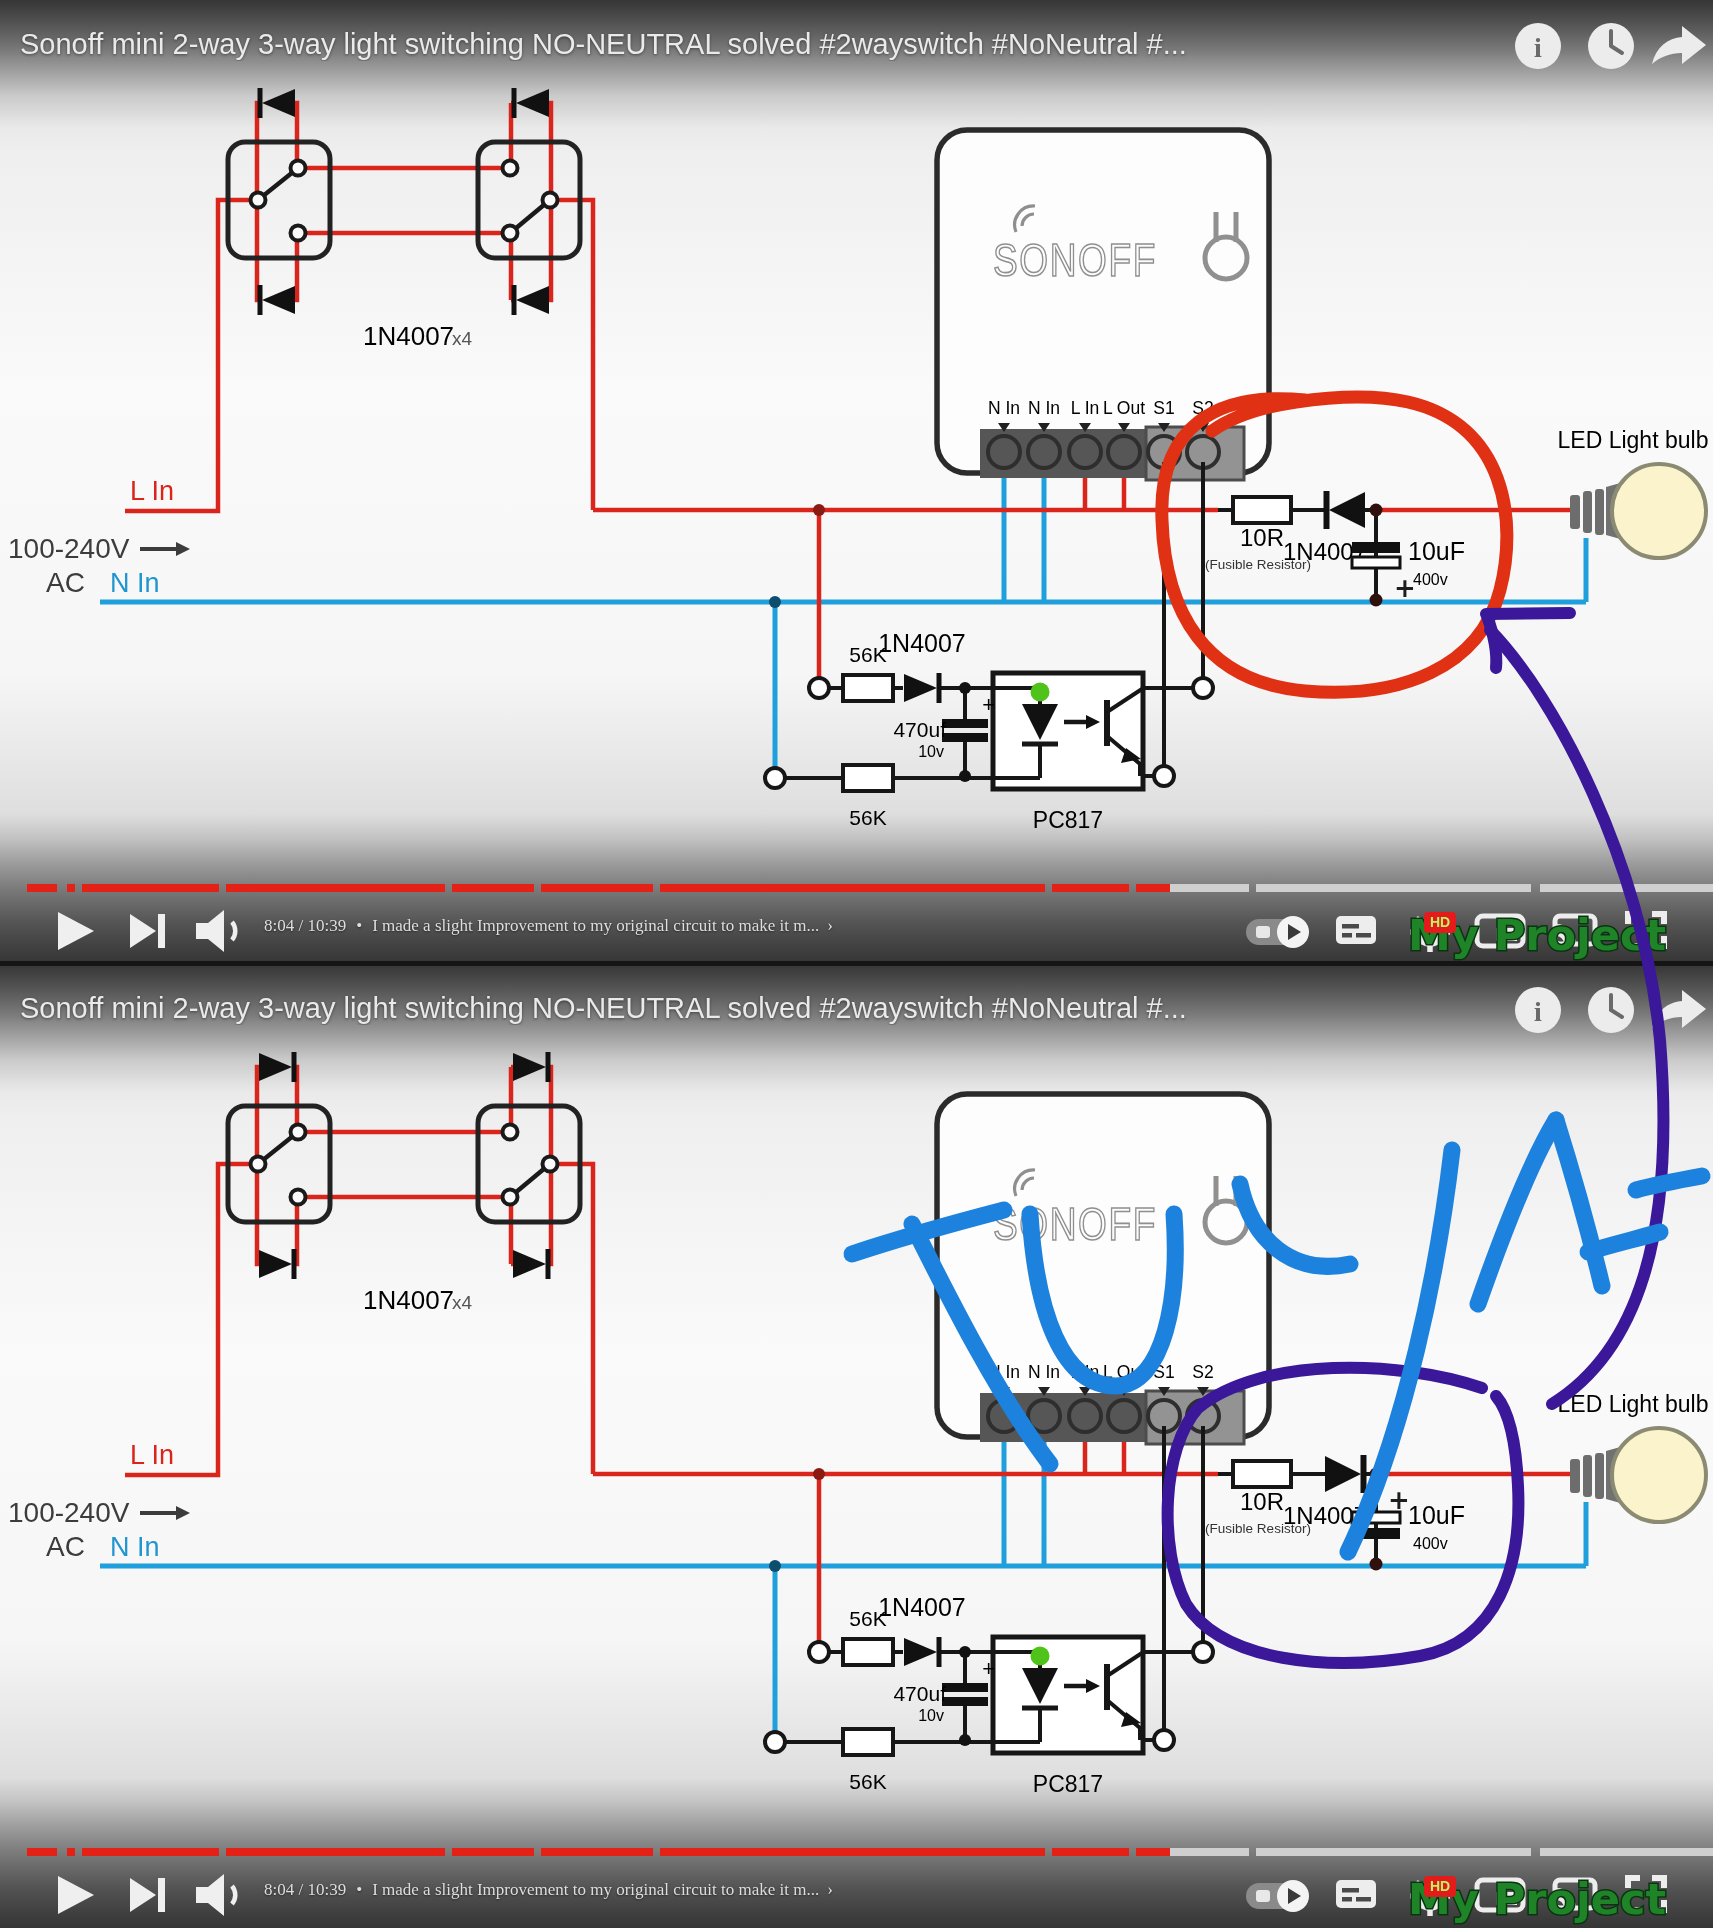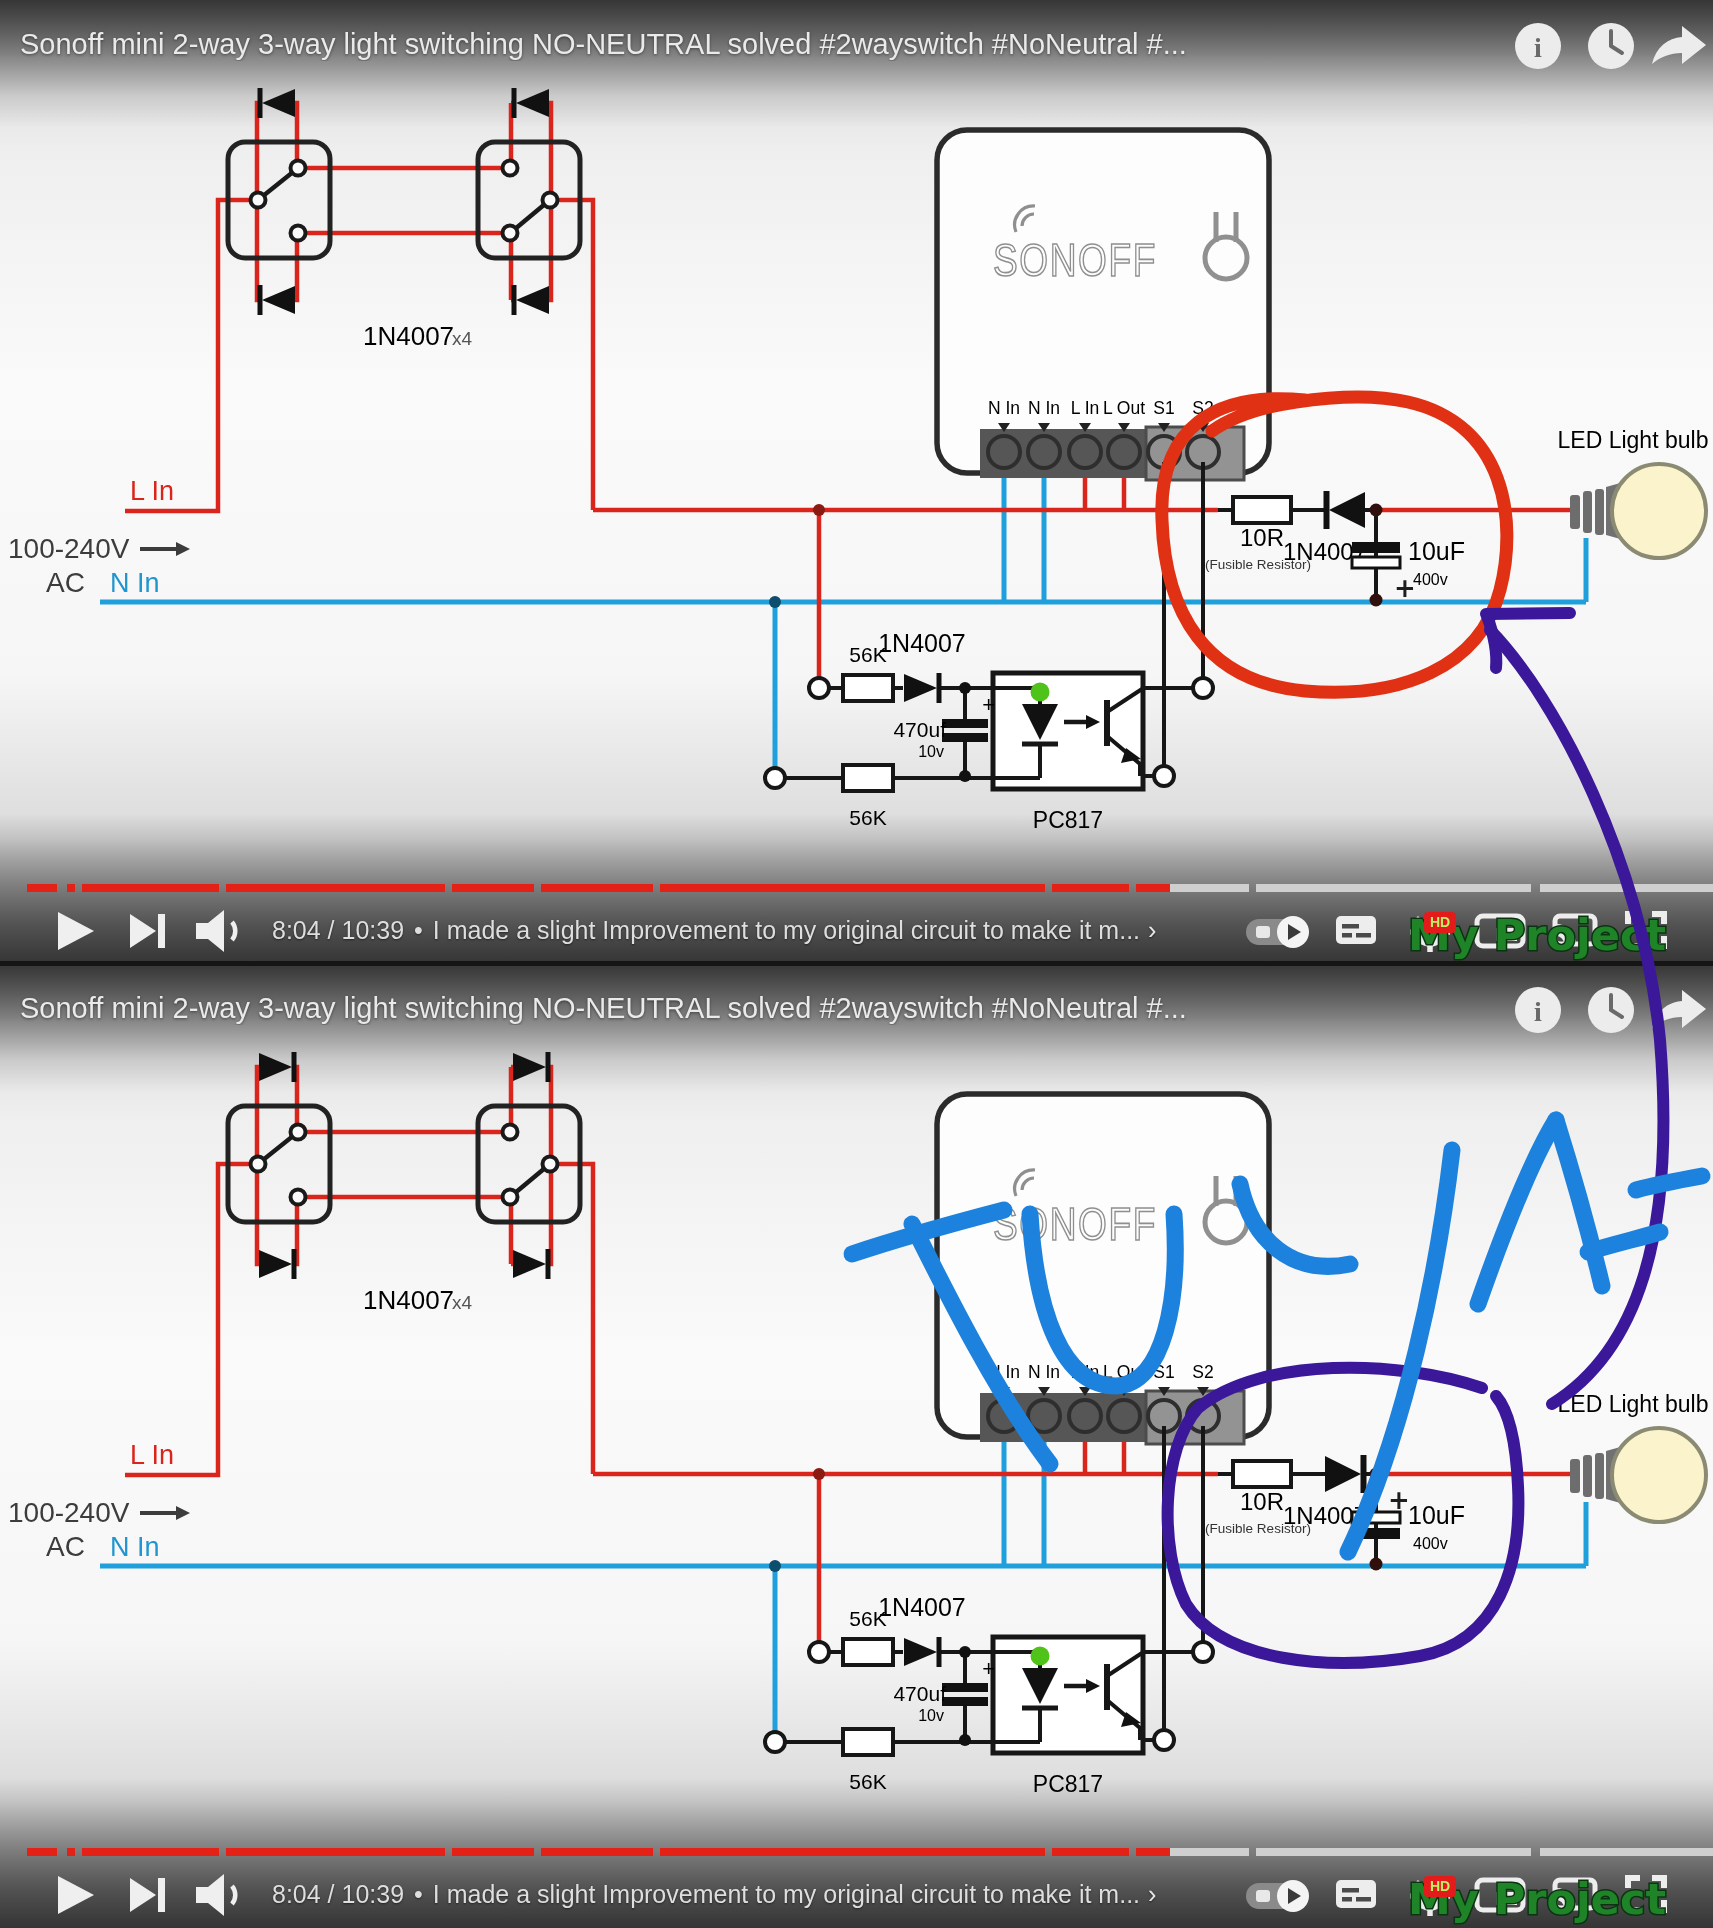--- a/index.html
+++ b/index.html
@@ -12,22 +12,22 @@
   .shade-bottom{position:absolute;bottom:0;left:0;right:0;height:150px;z-index:1;
     background:linear-gradient(0deg,rgba(15,15,15,.7) 0%,rgba(40,40,40,.45) 45%,rgba(90,90,90,0) 100%);}
   .diagram{position:absolute;top:0;left:0;z-index:2;}
   .titlebar{position:absolute;top:6px;left:0;right:0;height:82px;z-index:3;}
   .titlebar .vtitle{position:absolute;left:20px;top:22px;width:1460px;font-size:29px;color:#eaeaea;
     text-shadow:0 1px 3px rgba(0,0,0,.45);white-space:nowrap;overflow:hidden;}
   .tb-icons{position:absolute;top:14px;left:1510px;z-index:3;}
   .progress{position:absolute;top:884px;left:0;right:0;height:8px;z-index:3;}
   .progress .seg{position:absolute;top:0;height:100%;}
   .controls{position:absolute;top:902px;left:0;right:0;height:60px;z-index:3;}
-  .timeline-text{position:absolute;left:272px;top:14px;font-size:25px;color:#dedede;white-space:nowrap;
-    text-shadow:0 1px 2px rgba(0,0,0,.5);}
+  .timeline-text{position:absolute;left:264px;top:14px;font-size:17px;color:#dedede;white-space:nowrap;
+    text-shadow:0 1px 2px rgba(0,0,0,.5);font-family:Liberation Serif, serif;}
   .timeline-text .sep{margin:0 10px;}
   .timeline-text .chev{margin-left:8px;color:#e6e6e6;}
   .ctrl-svg{position:absolute;top:0;left:0;}
   .wm-text{position:absolute;left:1408px;top:8px;width:310px;font-size:43px;font-weight:bold;
     font-family:"DejaVu Sans","Liberation Sans",sans-serif;color:#1e8427;
     -webkit-text-stroke:3px #0b3312;paint-order:stroke;letter-spacing:0px;z-index:4;}
   .hd-badge{position:absolute;left:1424px;top:10px;width:32px;height:21px;background:#e31c1b;border-radius:4px;
     color:#bef264;font-size:14px;font-weight:bold;text-align:center;line-height:21px;z-index:5;}
   .divider{position:absolute;top:961px;left:0;right:0;height:5px;background:#151515;z-index:6;}
   #annot{position:absolute;top:0;left:0;z-index:10;pointer-events:none;}

